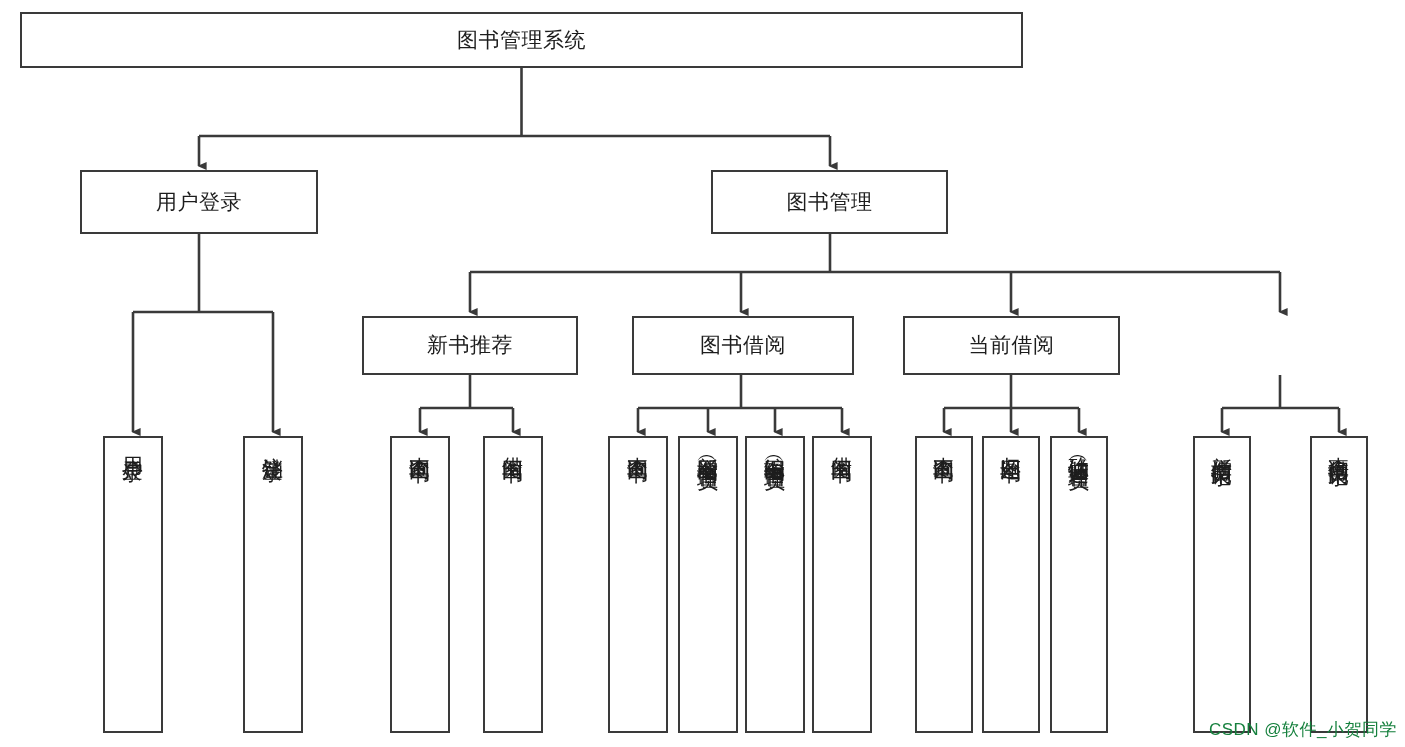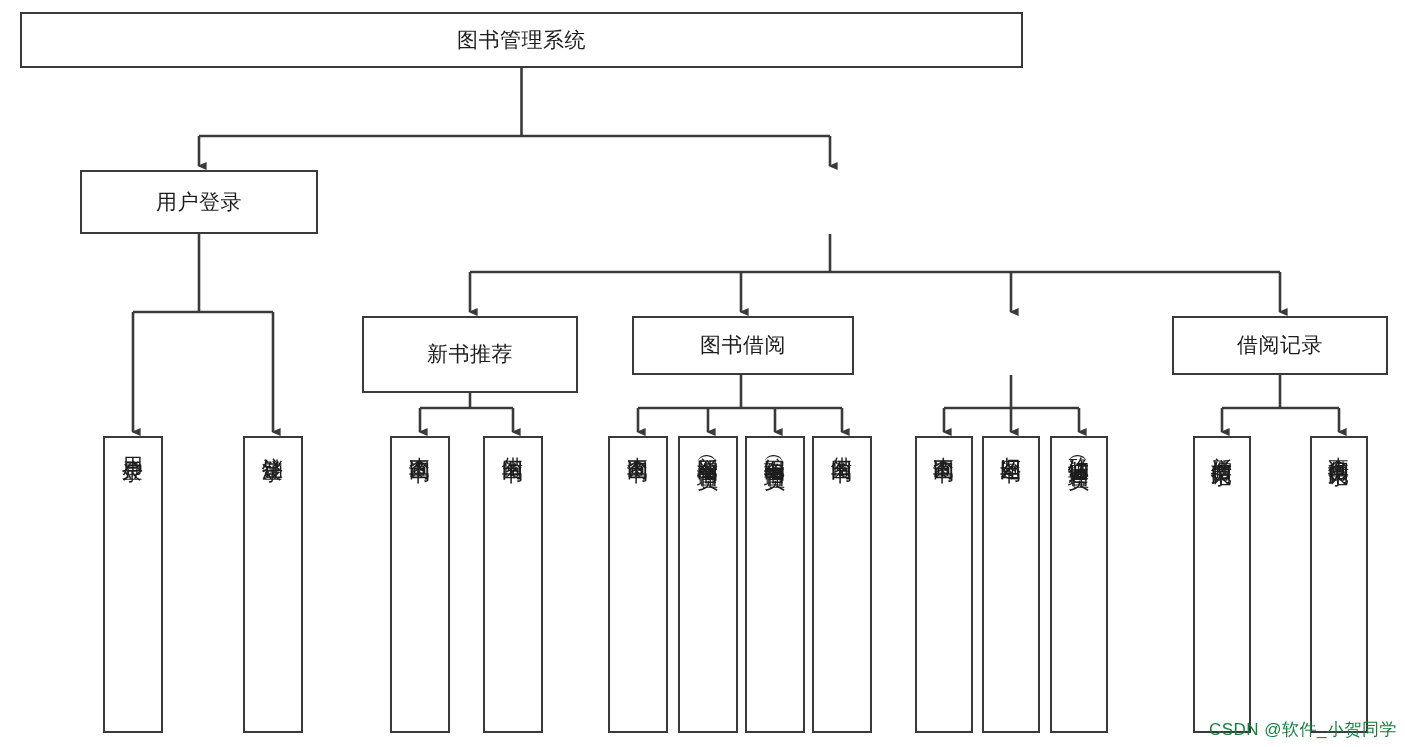--- a/index.html
+++ b/index.html
@@ -124,29 +124,32 @@
     </g>
   </svg>
 
   <div class="node-box" style="left:20px; top:12px; width:1003px; height:56px;">
     <span class="node-label">图书管理系统</span>
   </div>
 
   <div class="node-box" style="left:80px; top:170px; width:238px; height:64px;">
     <span class="node-label">用户登录</span>
   </div>
+  <div class="node-box" style="left:711px; top:170px; width:237px; height:64px;">
+    <span class="node-label">图书管理</span>
+  </div>
 
-  <div class="node-box" style="left:362px; top:316px; width:216px; height:77px;">
+  <div class="node-box" style="left:362px; top:316px; width:216px; height:59px;">
     <span class="node-label">新书推荐</span>
   </div>
   <div class="node-box" style="left:632px; top:316px; width:222px; height:59px;">
     <span class="node-label">图书借阅</span>
   </div>
-  <div class="node-box" style="left:1172px; top:316px; width:216px; height:59px;">
-    <span class="node-label">借阅记录</span>
+  <div class="node-box" style="left:903px; top:316px; width:217px; height:59px;">
+    <span class="node-label">当前借阅</span>
   </div>
 
   <div class="node-box vertical" style="left:103px; top:436px; width:60px; height:297px;">
     <span class="node-label">用户登录</span>
   </div>
   <div class="node-box vertical" style="left:243px; top:436px; width:60px; height:297px;">
     <span class="node-label">注销登录</span>
   </div>
   <div class="node-box vertical" style="left:390px; top:436px; width:60px; height:297px;">
     <span class="node-label">查询图书</span>

